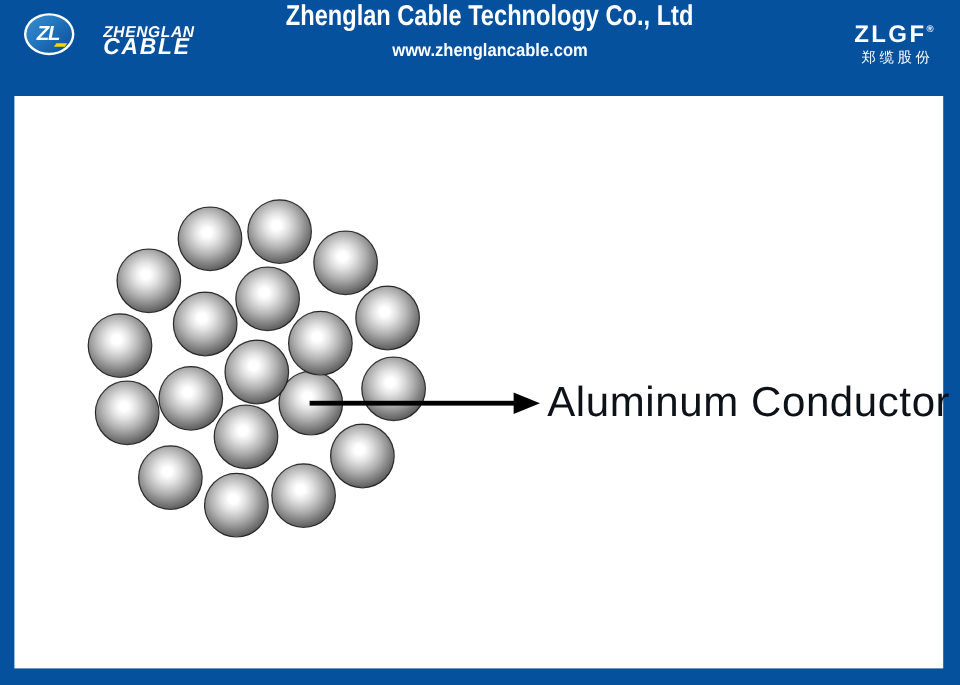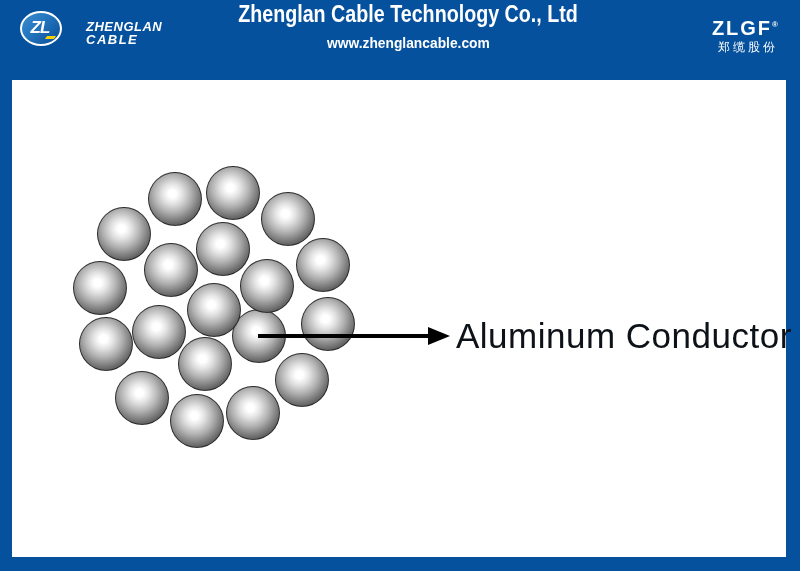--- a/index.html
+++ b/index.html
@@ -37,21 +37,21 @@
     transform: translate(-1px, -1px);
   }
   .logo-accent {
     position: absolute; right: 5px; bottom: 5px;
     width: 9px; height: 3px;
     background: var(--logo-accent-yellow, #ffd200);
     transform: skewX(-35deg);
   }
   .wordmark { color: #ffffff; font-style: italic; font-weight: 700; }
   .wordmark-l1 { font-size: 13px; line-height: 13px; letter-spacing: 0.5px; }
-  .wordmark-l2 { font-size: 13px; line-height: 13px; letter-spacing: 1.5px; margin-top: 0; }
+  .wordmark-l2 { font-size: 19px; line-height: 13px; letter-spacing: 1.5px; margin-top: 0; }
 
   .header-center {
     position: absolute; left: 408px; top: 0; height: 80px;
     transform: translateX(-50%);
     display: flex; flex-direction: column;
     align-items: center; 
     padding-bottom: 2px;
     white-space: nowrap;
   }
   .header-title {

